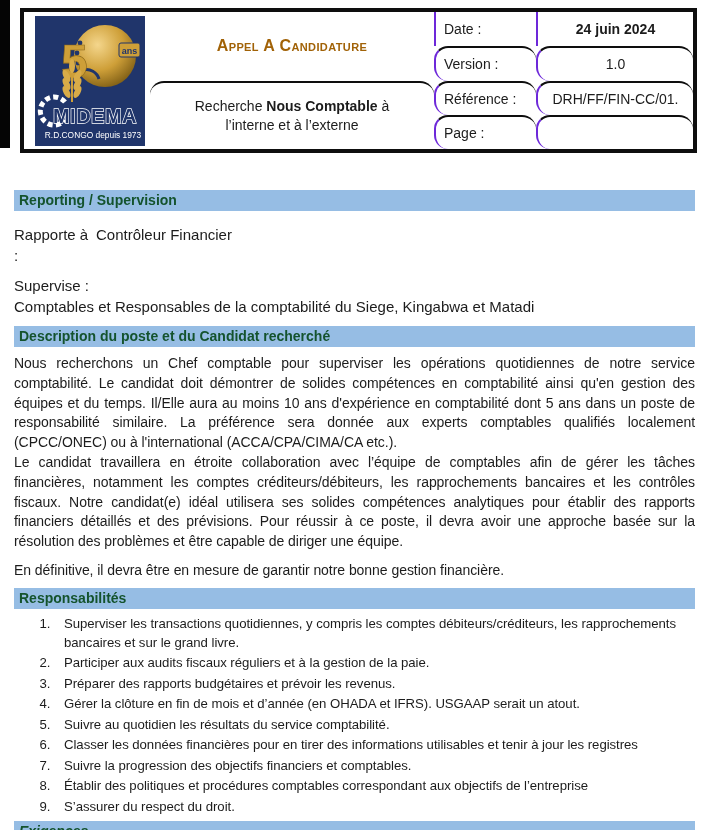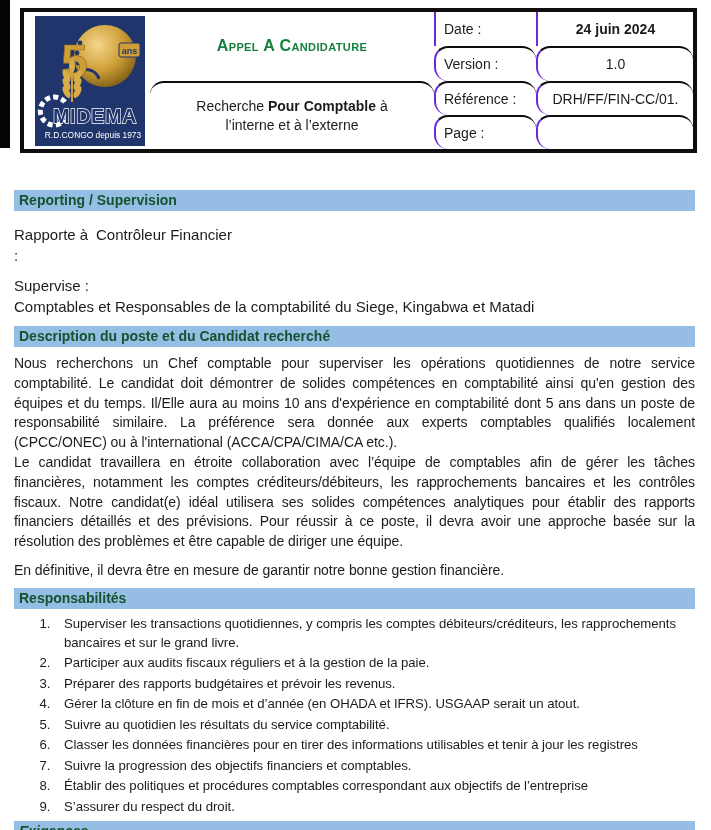--- a/index.html
+++ b/index.html
@@ -14,21 +14,21 @@
   .htable {
     box-sizing:border-box; margin:8px 0 0 20px; width:677px; height:145px;
     display:grid; grid-template-columns:126px 284px 102px 157px;
     grid-template-rows:repeat(4,1fr); border:4px solid #0e0e0e; background:#fff;
   }
   .cell { box-sizing:border-box; display:flex; align-items:center; font-size:14px; }
   .bl { border-left:2px solid #6d28d9; }
   .bt { border-top:2px solid #0e0e0e;border-radius:14px; }
   .a-logo { grid-area:1/1/5/2; justify-content:center; padding:3px 4px 3px 10px; }
   .a-title{ grid-area:1/2/3/3; justify-content:center; font-weight:bold; font-size:16px;
-            font-variant:small-caps; letter-spacing:.4px; color:#15803d; }
+            font-variant:small-caps; letter-spacing:.4px; color:#a16207; }
   .a-sub  { grid-area:3/2/5/3; justify-content:center; text-align:center; padding:0 30px; line-height:1.35; }
   .a-l1 { grid-area:1/3/2/4; } .a-v1 { grid-area:1/4/2/5; }
   .a-l2 { grid-area:2/3/3/4; } .a-v2 { grid-area:2/4/3/5; }
   .a-l3 { grid-area:3/3/4/4; } .a-v3 { grid-area:3/4/4/5; }
   .a-l4 { grid-area:4/3/5/4; } .a-v4 { grid-area:4/4/5/5; }
   .lbl { padding-left:8px; }
   .val { justify-content:center; }
   .val.bold { font-weight:bold; }
   .logo-box { width:110px; height:130px; }
 
@@ -99,21 +99,21 @@
           <path d="M30 86 A14 14 0 1 0 30 104" stroke="#FFFFFF" stroke-width="5" stroke-dasharray="5 3.2" fill="none"></path>
           <text x="60" y="107" text-anchor="middle" font-size="20" font-weight="bold" letter-spacing="0.5" fill="#20356B" stroke="#FFFFFF" stroke-width="1.3" paint-order="stroke">MIDEMA</text>
           <text x="58" y="122" text-anchor="middle" font-size="8.4" fill="#FFFFFF">R.D.CONGO depuis 1973</text>
         </svg>
       </div>
     </div>
 
     <div class="cell a-title">Appel A Candidature</div>
 
     <div class="cell a-sub bt">
-      <span><span>Recherche </span><b>Pour Comptable</b><span> à l’interne et à l’externe</span></span>
+      <span><span>Recherche </span><b>Nous Comptable</b><span> à l’interne et à l’externe</span></span>
     </div>
 
     <div class="cell a-l1 bl lbl">Date :</div>
     <div class="cell a-v1 bl val bold">24 juin 2024</div>
     <div class="cell a-l2 bl bt lbl">Version :</div>
     <div class="cell a-v2 bl bt val">1.0</div>
     <div class="cell a-l3 bl bt lbl">Référence :</div>
     <div class="cell a-v3 bl bt val">DRH/FF/FIN-CC/01.</div>
     <div class="cell a-l4 bl bt lbl">Page :</div>
     <div class="cell a-v4 bl bt val"></div>

